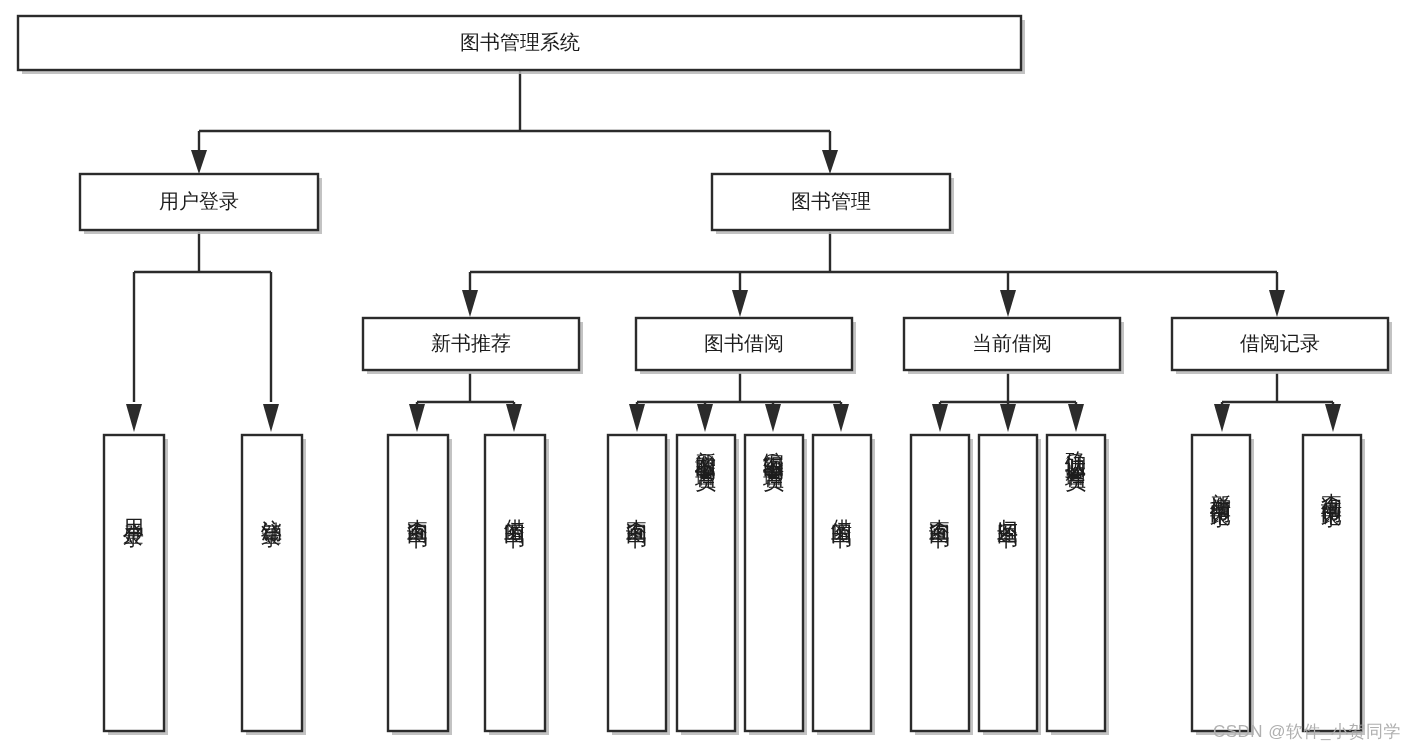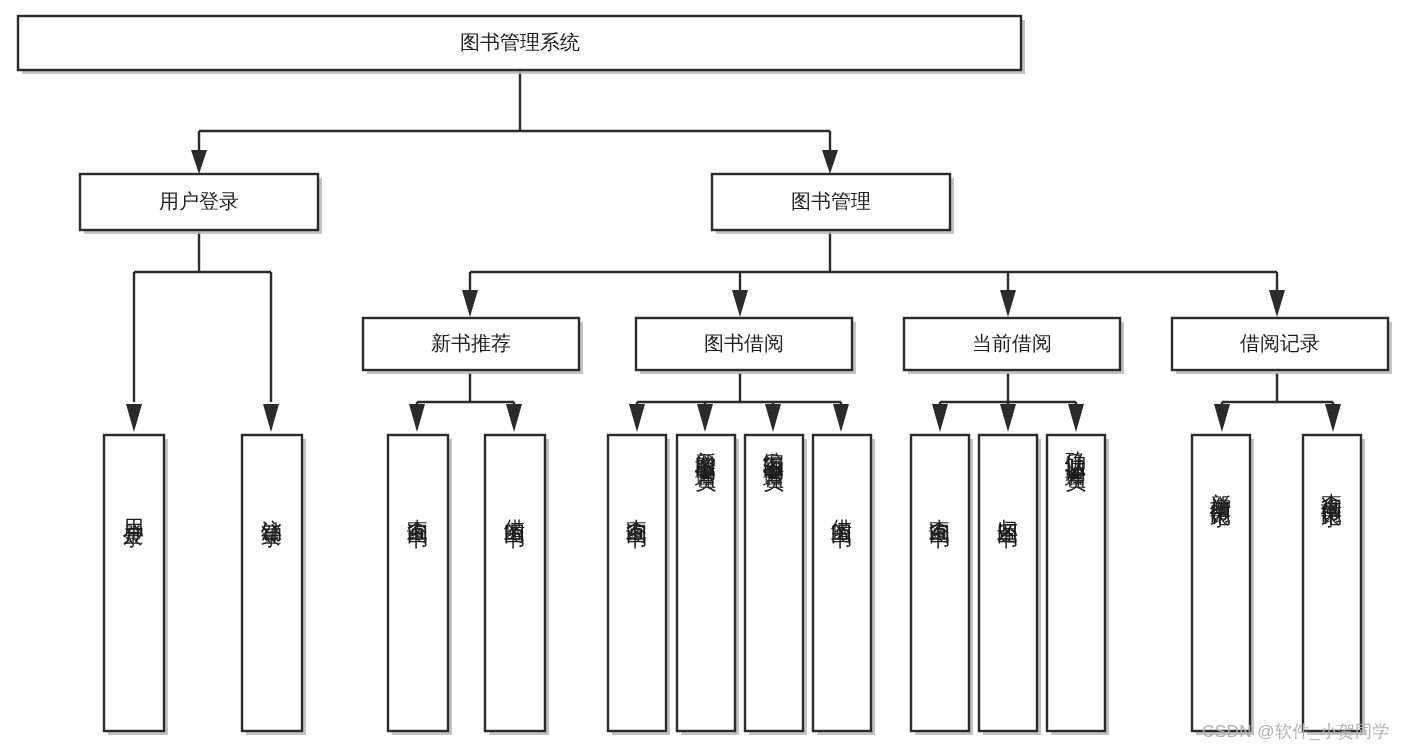--- a/index.html
+++ b/index.html
@@ -56,21 +56,21 @@
     stroke: #2b2b2b;
     stroke-width: 2.4;
     fill: none;
   }
   .arrow-head {
     fill: #2b2b2b;
     stroke: none;
   }
   .watermark-text {
     position: absolute;
-    right: 15px;
+    right: 4px;
     bottom: 4px;
     font-family: "Liberation Sans", "DejaVu Sans", sans-serif;
     font-size: 17px;
     color: #b0b0b0;
     white-space: nowrap;
     letter-spacing: 0.5px;
     pointer-events: none;
   }
 </style>
 </head>

